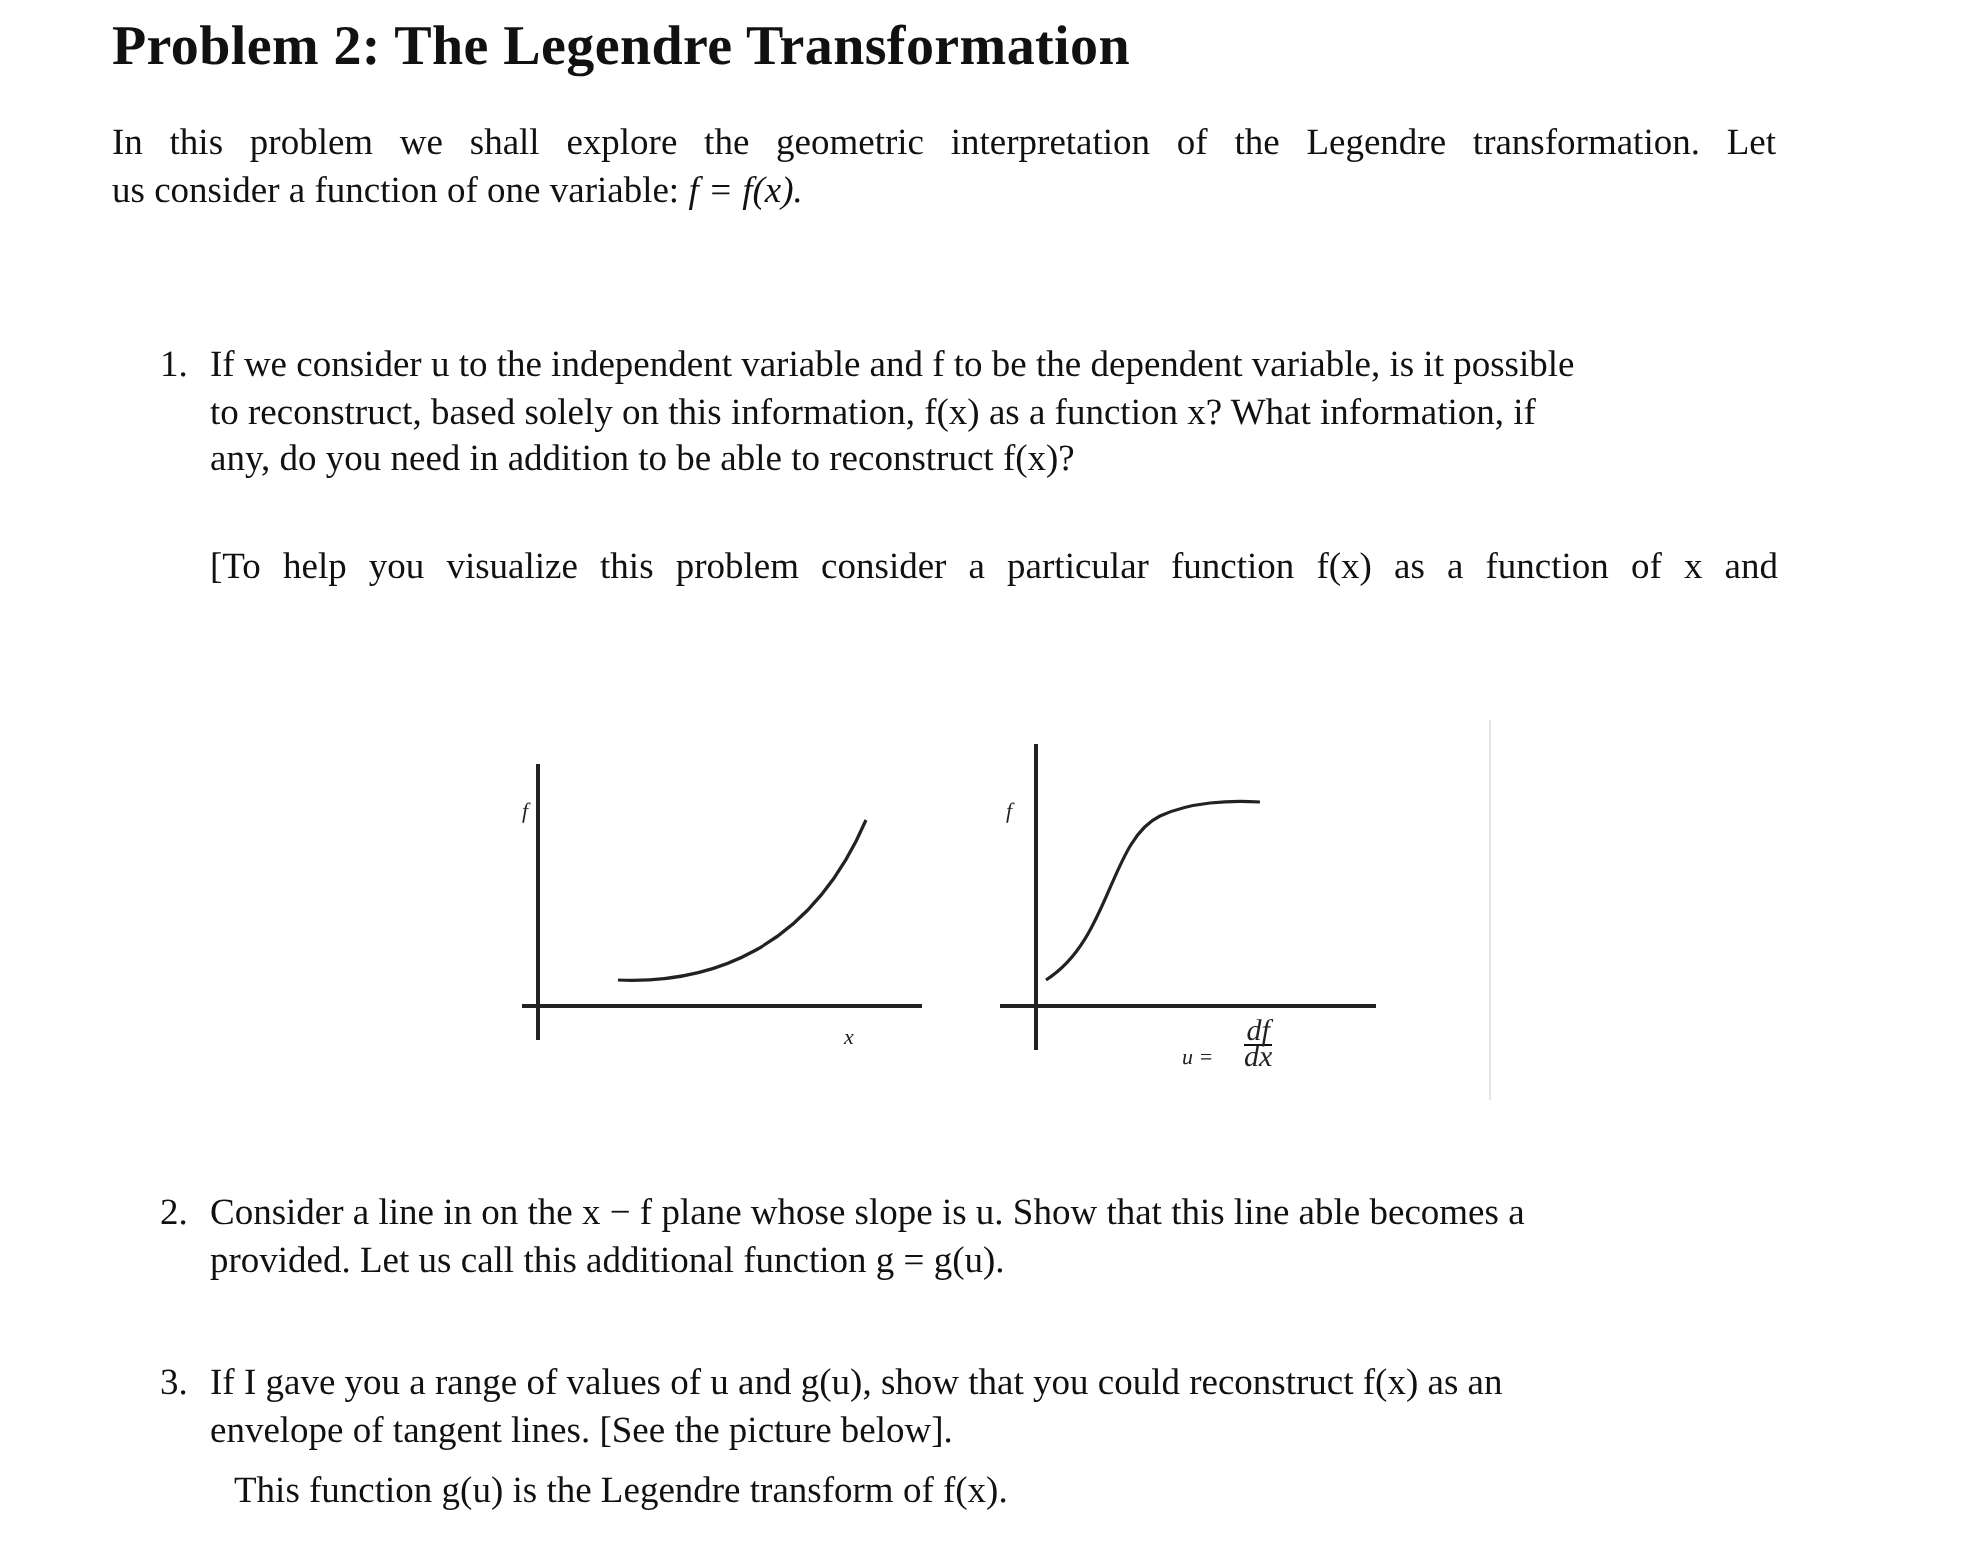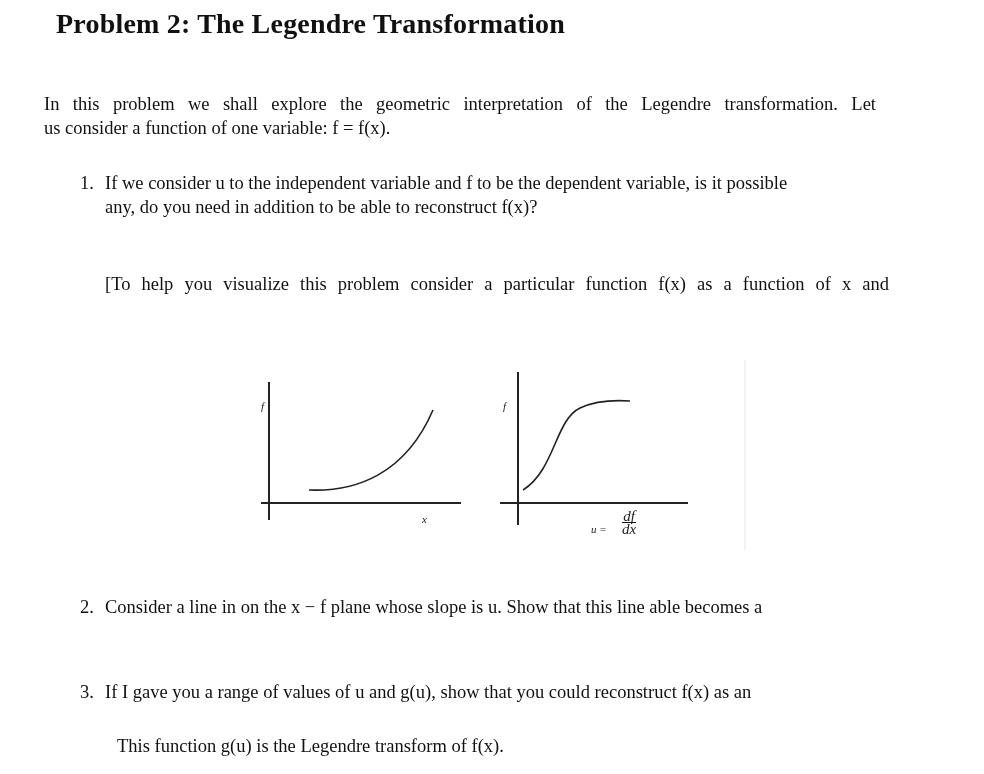--- a/index.html
+++ b/index.html
@@ -14,22 +14,22 @@
     font-family: "Liberation Serif", "DejaVu Serif", serif;
     font-weight: bold; font-size: 28px; letter-spacing: 0.2px; color: #111;
     white-space: nowrap;
   }
   .para {
     position: absolute; font-family: "Liberation Serif", "DejaVu Serif", serif;
     font-size: 18.5px; line-height: 23.5px; color: #111; text-align: justify;
   }
   .para .line { display: block; white-space: nowrap; }
   .para .line.just { text-align: justify; text-align-last: justify; white-space: normal; }
-  .m { }
-  .intro { left: 44px; top: 61px; width: 832px; margin-top: 32px; }
+  .m { font-style: italic; }
+  .intro { left: 56px; top: 61px; width: 832px; }
   .consider { left: 86px; top: 130px; white-space: nowrap; }
   .frac {
     display: inline-block; vertical-align: middle; text-align: center;
     font-size: 12px; line-height: 11px; font-style: italic; margin: 0 2px;
     position: relative; top: -3px;
   }
   .frac .num { display: block; border-bottom: 1px solid #111; padding: 0 1px; }
   .frac .den { display: block; }
   .item { position: absolute; font-family: "Liberation Serif", "DejaVu Serif", serif; font-size: 18.5px; line-height: 23.5px; color:#111; }
   .item .num-label { position: absolute; left: 0; top: 0; }
@@ -52,20 +52,21 @@
   <div class="para intro">
     <span class="line just">In this problem we shall explore the geometric interpretation of the Legendre transformation. Let</span>
     <span class="line"><span>us consider a function of one variable: </span><span class="m">f = f(x).</span></span>
   </div>
 
 
   <div class="item item1">
     <span class="num-label">1.</span>
     <div class="body">
       <span class="line just" style="display:block">If we consider u to the independent variable and f to be the dependent variable, is it possible</span>
+      <span class="line just" style="display:block">to reconstruct, based solely on this information, f(x) as a function x? What information, if</span>
       <span class="line" style="display:block;white-space:nowrap">any, do you need in addition to be able to reconstruct f(x)?</span>
     </div>
   </div>
 
   <div class="para hint">
     <span class="line just">[To help you visualize this problem consider a particular function f(x) as a function of x and</span>
   </div>
 
   <div class="figure">
     <svg width="500" height="200" viewBox="0 0 500 200">
@@ -87,25 +88,27 @@
     <span class="frac fig-label" style="left:365px;top:150px;font-size:15px;line-height:12px">
         <span class="num">df</span>
         <span class="den">dx</span>
       </span>
   </div>
 
   <div class="item item2">
     <span class="num-label">2.</span>
     <div class="body">
       <span class="line just" style="display:block">Consider a line in on the x − f plane whose slope is u. Show that this line able becomes a</span>
+      <span class="line" style="display:block;white-space:nowrap">provided. Let us call this additional function g = g(u).</span>
     </div>
   </div>
 
   <div class="item item3">
     <span class="num-label">3.</span>
     <div class="body">
       <span class="line just" style="display:block">If I gave you a range of values of u and g(u), show that you could reconstruct f(x) as an</span>
+      <span class="line" style="display:block;white-space:nowrap">envelope of tangent lines. [See the picture below].</span>
     </div>
   </div>
 
   <div class="para closing">This function g(u) is the Legendre transform of f(x).</div>
 
 </div>
 
 </body></html>

